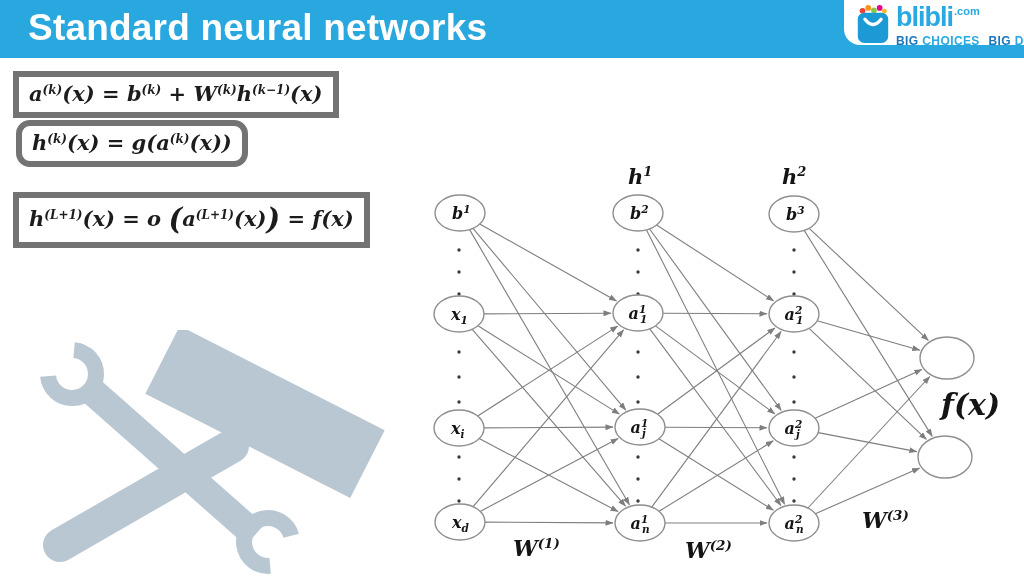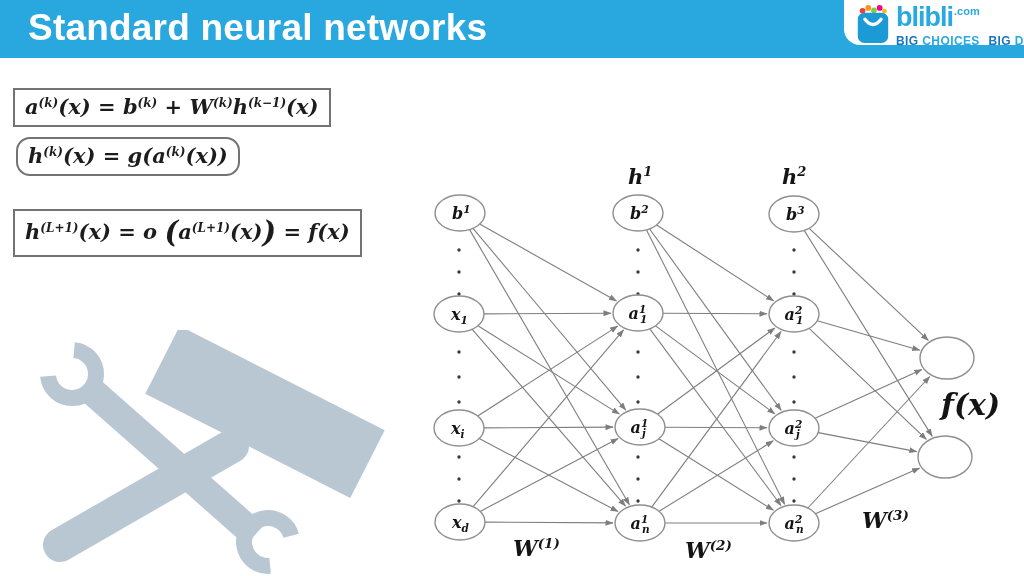--- a/index.html
+++ b/index.html
@@ -34,24 +34,24 @@
   }
   .tld {
     color:#29a9e1; font-size:11px; font-weight:bold;
     position:relative; top:-11px; left:1px;
   }
   .tagline { font-size:12px; letter-spacing:0.4px; white-space:nowrap; margin-top:1px; }
   .tagline .big { color:#1b75bc; font-weight:bold; }
   .tagline .lite { color:#29a9e1; font-weight:bold; margin-right:5px; }
   
   .eq {
-    position:absolute; background:#ffffff; border:2px solid #737373;
+    position:absolute; background:#ffffff; border:6px solid #737373;
     font-family:"DejaVu Serif", serif; font-style:italic; font-weight:bold;
     color:#1c1c1c; font-size:21px; white-space:nowrap;
-    padding:4px 10px 6px 10px; z-index:2;margin-top:17px;
+    padding:4px 10px 6px 10px; z-index:2;
   }
   .eq .sup { font-size:12px; vertical-align:0.55em; letter-spacing:0; }
   .eq .bigp { font-size:29px; vertical-align:-0.12em; }
   #eq0 { left:13px; top:71px; }
   #eq1 { left:16px; top:120px;border-radius:14px; }
   #eq2 { left:13px; top:192px; }
   
   #watermark { position:absolute; left:0; top:330px; z-index:0; }
   #network   { position:absolute; left:0; top:0; width:1024px; height:576px; z-index:1; }
 </style>

